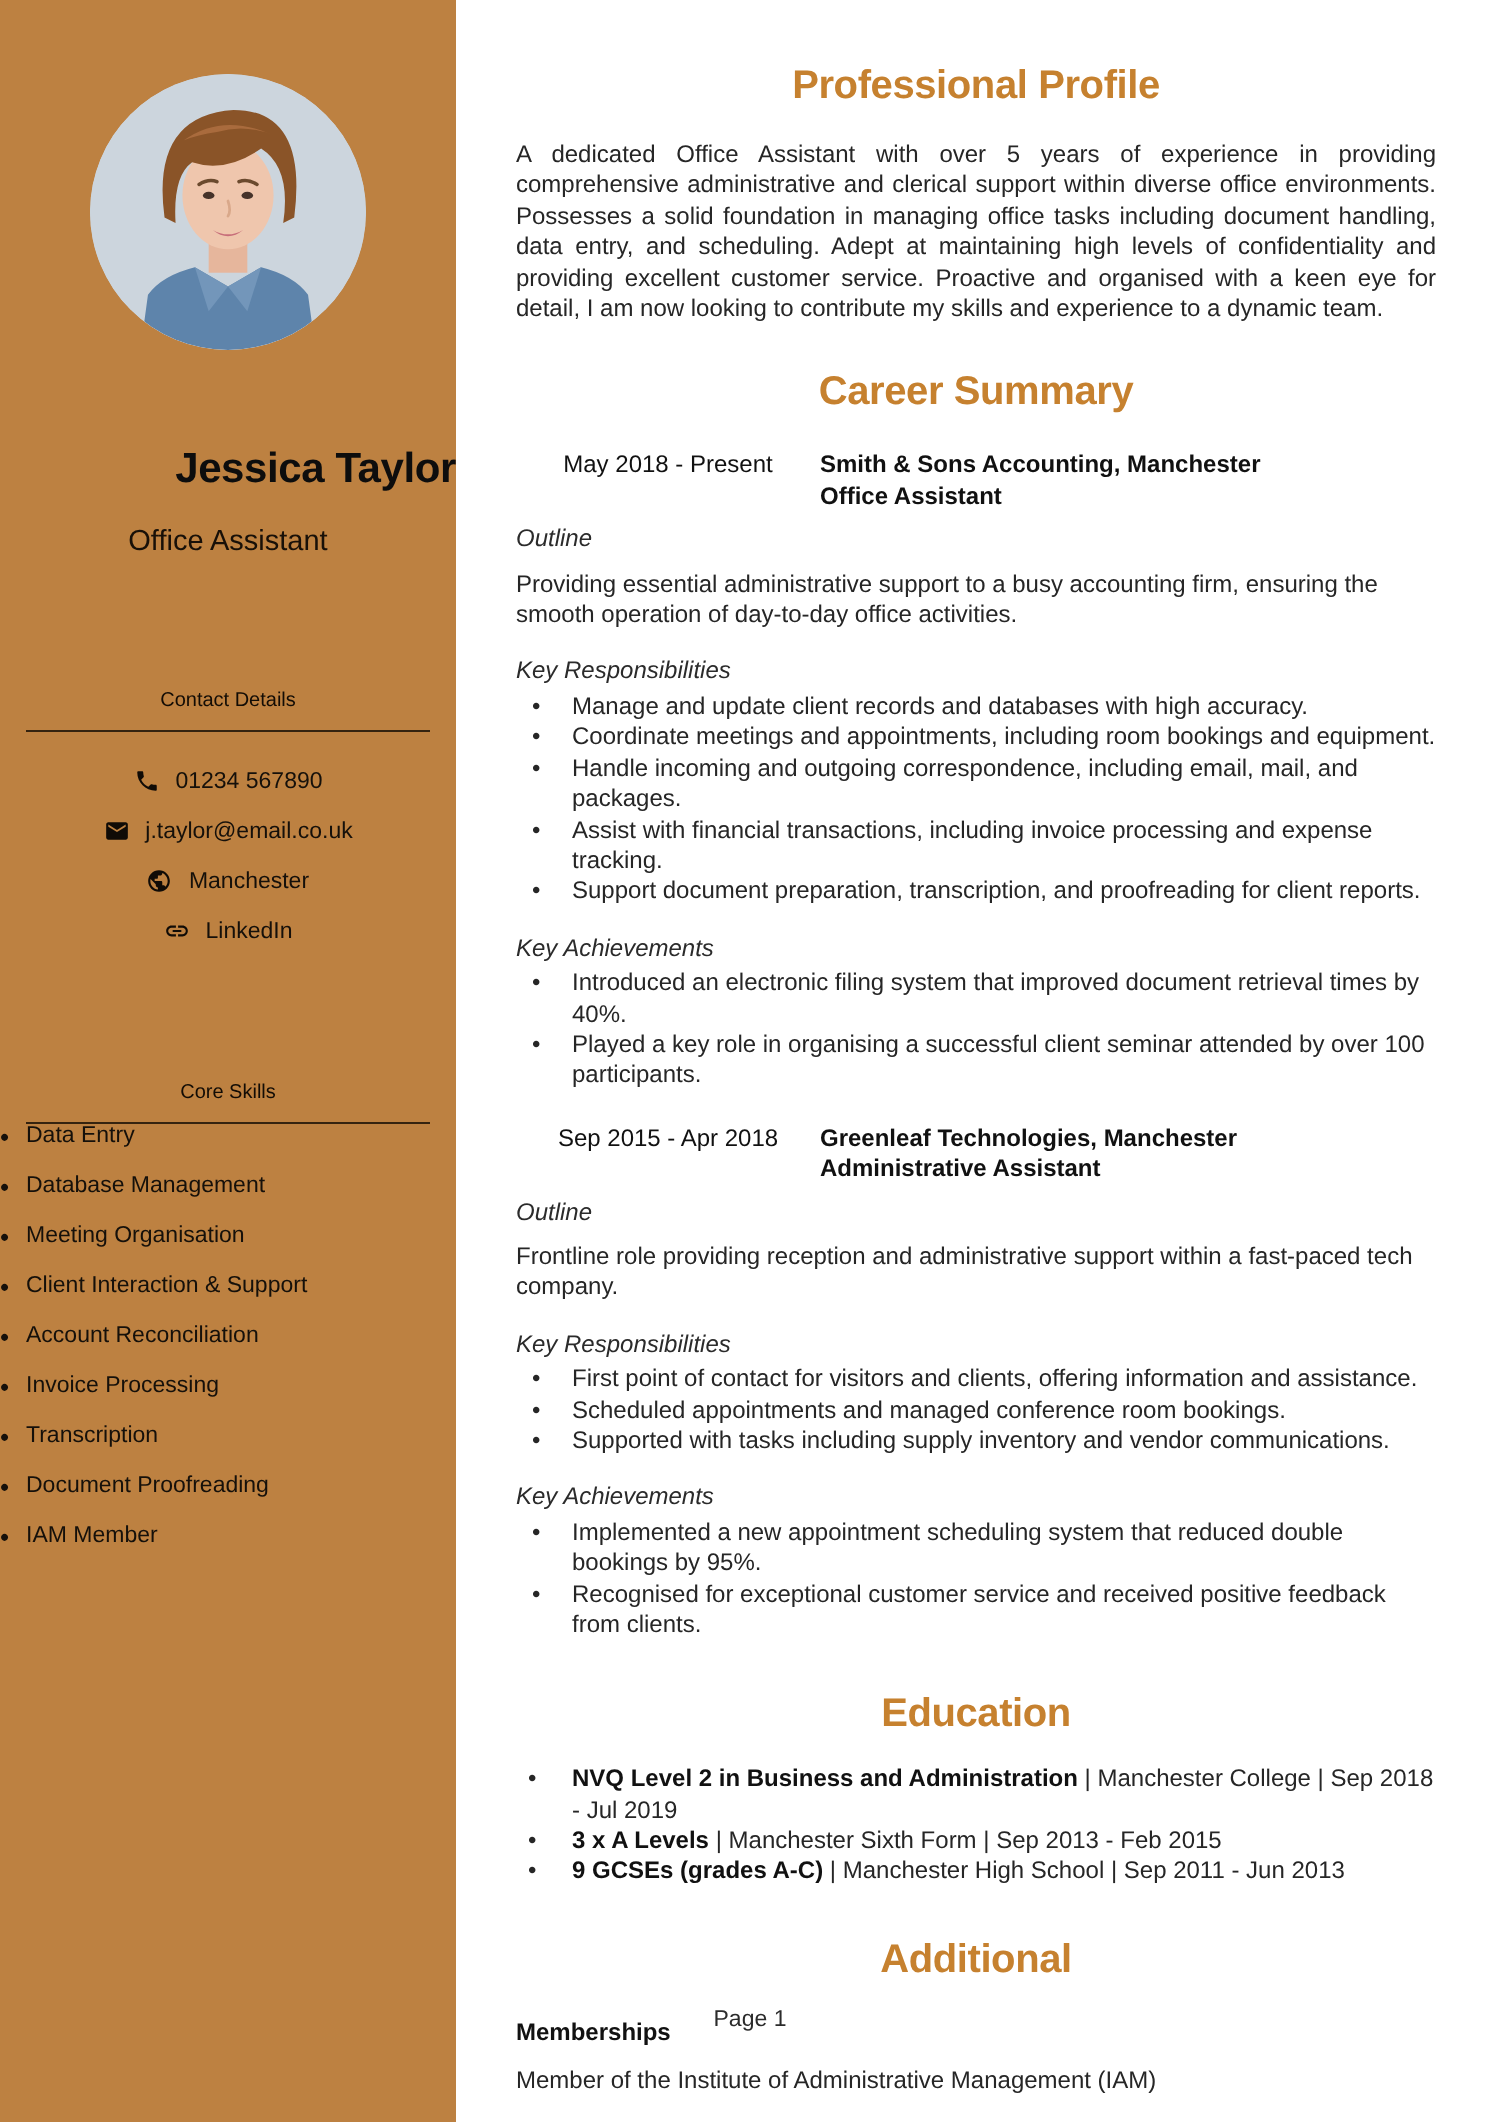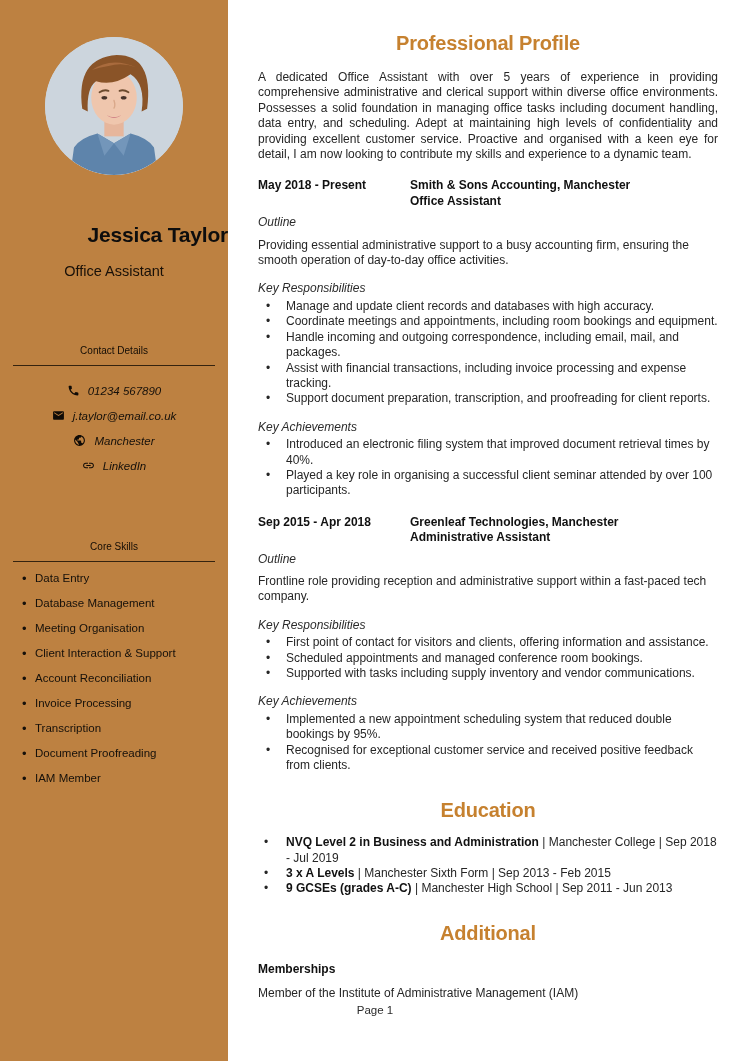--- a/index.html
+++ b/index.html
@@ -22,29 +22,29 @@
   }
   .photo svg { display:block; width:100%; height:100%; }
   .name { margin-top:48px; font-size:21px; font-weight:700; color:#0d0d0d; letter-spacing:-0.2px;text-align:right; }
   .job-title { margin-top:16px; font-size:14.5px; font-weight:400; color:#181008; }
 
   .side-sec { margin-top:66px; }
   .side-sec.skills { margin-top:63px; }
   .side-head { font-size:10px; font-weight:400; color:#120c05; }
   .side-rule { border:none; border-top:1.5px solid #35230f; margin:9px 13px 0 13px; }
 
-  .contact-list { list-style:none; margin-top:12px;font-style:italic; }
+  .contact-list { list-style:none; margin-top:12px; }
   .contact-list li {
     display:flex; align-items:center; justify-content:center; gap:8px;
     font-size:11.5px; font-weight:500; color:#15100a; height:25px;
   }
   .cicon { width:13px; height:13px; display:inline-flex; }
   .cicon svg { width:13px; height:13px; fill:#100b06; }
 
-  .skills-list { list-style:none; margin-top:10px; text-align:left; padding-left:22px; }
+  .skills-list { list-style:none; margin-top:0; text-align:left; }
   .skills-list li {
     font-size:11.5px; font-weight:500; color:#15100a; height:25px;
     position:relative; padding-left:13px;
   }
   .skills-list li::before {
     content:"•"; position:absolute; left:0; top:-1px; font-size:13px; color:#15100a;
   }
 
   
   .main {
@@ -54,21 +54,21 @@
   .sec-head {
     text-align:center; color:#c6812f; font-size:20px; font-weight:700;
     line-height:26px; letter-spacing:-0.2px;
   }
   .sec-head.career { margin-top:21px; }
   .sec-head.edu { margin-top:24px; }
   .sec-head.add { margin-top:24px; }
   .profile-text { margin-top:14px; text-align:justify; }
 
   .job-head { display:flex; margin-top:16px; }
-  .job-head .dates { width:152px; flex:none; font-weight:700; color:#111; }
+  .job-head .dates { width:152px; flex:none; font-weight:400; color:#111;text-align:center; }
   .job-head .company div { font-weight:700; color:#111; }
   .ital { font-style:italic; margin-top:13px; color:#2b2b2b; }
   .ital.first { margin-top:6px; }
   .outline-p { margin-top:7px; }
 
   .blist { list-style:none; margin-top:2px; }
   .blist li { position:relative; padding-left:28px; }
   .blist li::before { content:"•"; position:absolute; left:8px; top:0; }
 
   .edu-list { list-style:none; margin-top:12px; }
@@ -174,20 +174,21 @@
         <li>IAM Member</li>
       </ul>
     </section>
   </aside>
 
   <main class="main">
 
     <div class="sec-head">Professional Profile</div>
     <p class="profile-text">A dedicated Office Assistant with over 5 years of experience in providing comprehensive administrative and clerical support within diverse office environments. Possesses a solid foundation in managing office tasks including document handling, data entry, and scheduling. Adept at maintaining high levels of confidentiality and providing excellent customer service. Proactive and organised with a keen eye for detail, I am now looking to contribute my skills and experience to a dynamic team.</p>
 
+    <div class="sec-head career">Career Summary</div>
 
     <div class="job">
       <div class="job-head">
         <div class="dates">May 2018 - Present</div>
         <div class="company">
           <div>Smith &amp; Sons Accounting, Manchester</div>
           <div>Office Assistant</div>
         </div>
       </div>
       <div class="ital first">Outline</div>

